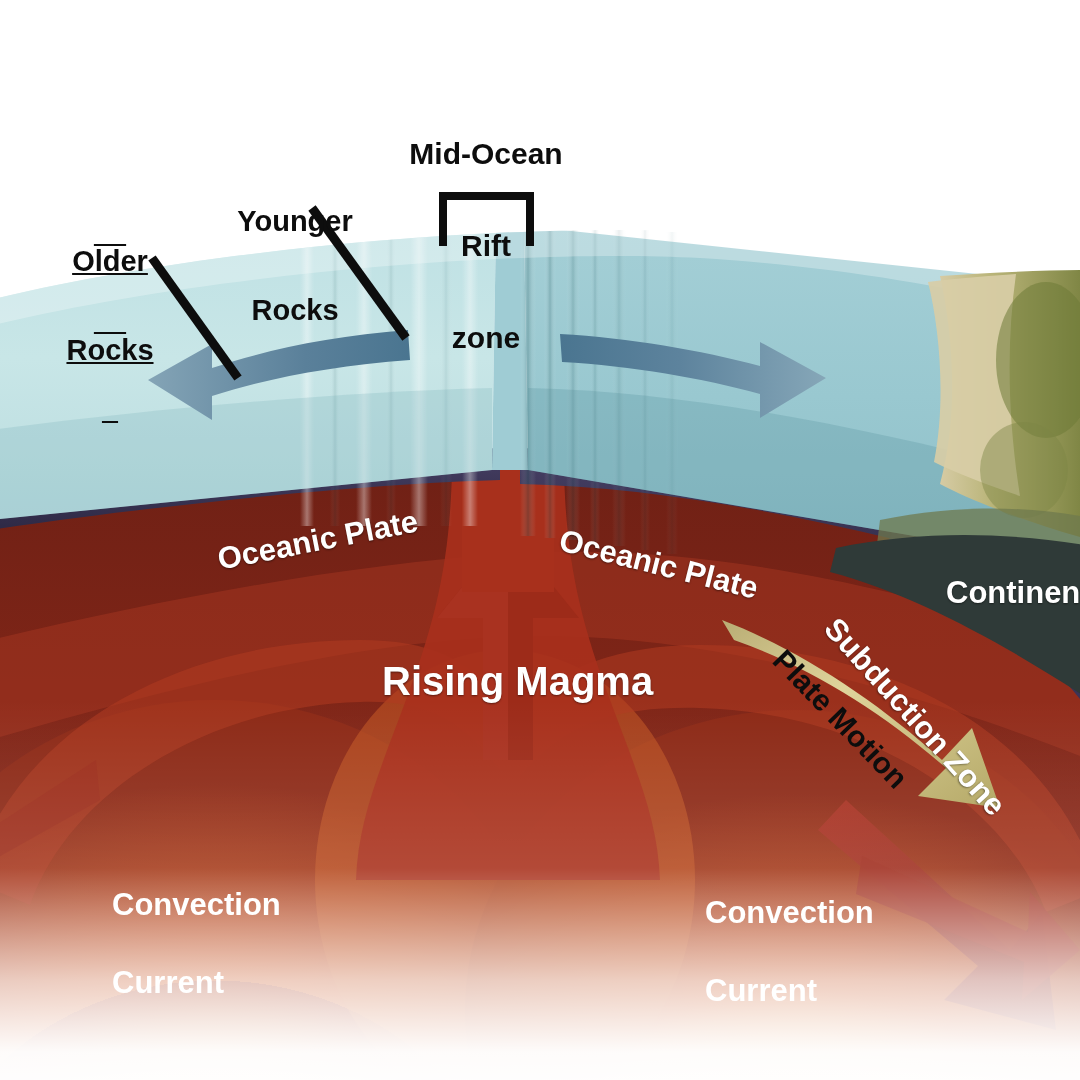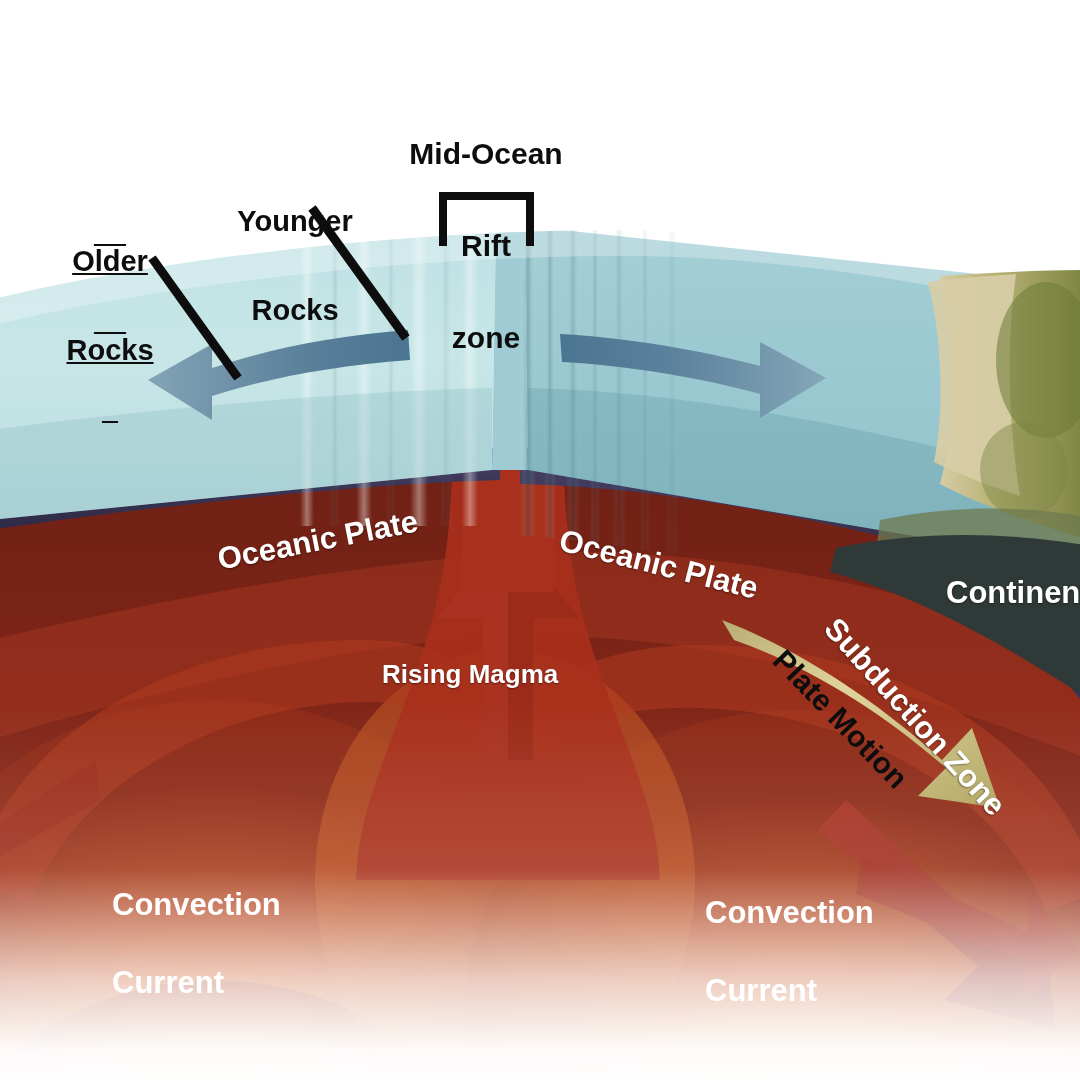--- a/index.html
+++ b/index.html
@@ -327,21 +327,21 @@
 
   <div class="lbl lbl-black" style="left:45px; top:188px; width:130px; font-size:29px;text-decoration:underline;">
     <div>Older</div>
     <div>Rocks</div>
   </div>
 
   <div class="lbl lbl-white shadowed" style="left:218px; top:545px; font-size:31px; transform:rotate(-11deg); transform-origin:left center;">Oceanic Plate</div>
 
   <div class="lbl lbl-white shadowed" style="left:560px; top:525px; font-size:31px; transform:rotate(14deg); transform-origin:left center;">Oceanic Plate</div>
 
-  <div class="lbl lbl-white shadowed" style="left:382px; top:662px; font-size:26px;">Rising Magma</div>
+  <div class="lbl lbl-white shadowed" style="left:382px; top:662px; font-size:40px;">Rising Magma</div>
 
   <div class="lbl lbl-white shadowed" style="left:830px; top:608px; font-size:31px; transform:rotate(48deg); transform-origin:left center;">Subduction Zone</div>
 
   <div class="lbl lbl-black" style="left:778px; top:640px; font-size:30px; transform:rotate(46deg); transform-origin:left center;">Plate Motion</div>
 
   <div class="lbl lbl-white shadowed" style="left:946px; top:578px; font-size:31px; white-space:nowrap;">Continental Plate</div>
 
   <div class="lbl lbl-white" style="left:112px; top:840px; font-size:31px; line-height:0.84;">
     <div>Convection</div>
     <div>Current</div>

